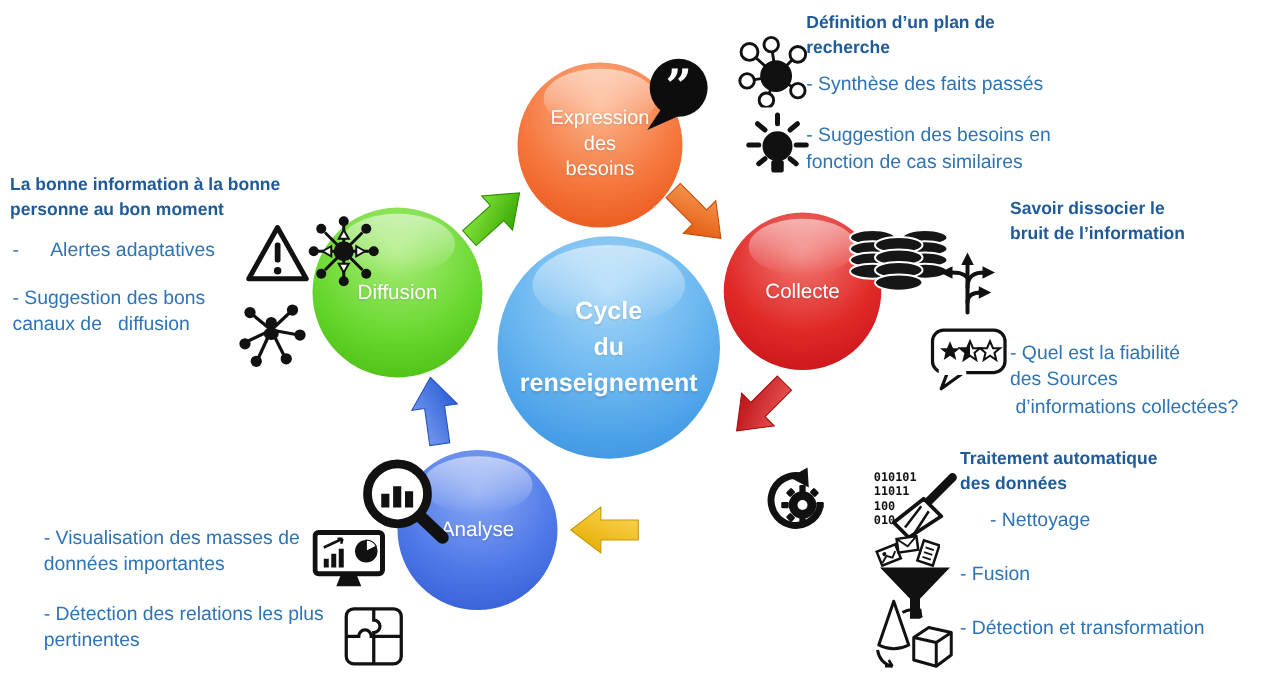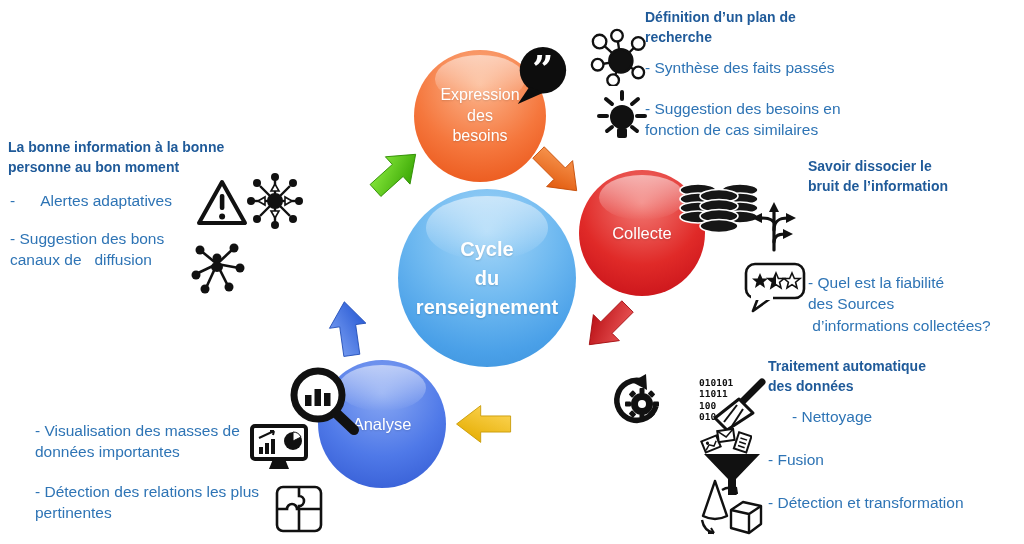--- a/index.html
+++ b/index.html
@@ -112,20 +112,23 @@
     <span class="lbl">Expression
 des
 besoins</span>
   </div>
   <div class="ball" id="c-collecte">
     <span class="lbl">Collecte</span>
   </div>
   <div class="ball" id="c-analyse">
     <span class="lbl">Analyse</span>
   </div>
+  <div class="ball" id="c-diffusion">
+    <span class="lbl">Diffusion</span>
+  </div>
 
   <div class="hd prewrap" style="left:645px;top:8px;">Définition d’un plan de
 recherche</div>
   <div class="it prewrap" style="left:645px;top:57px;">- Synthèse des faits passés</div>
   <div class="it prewrap" style="left:645px;top:98px;">- Suggestion des besoins en
 fonction de cas similaires</div>
 
   <div class="hd prewrap" style="left:808px;top:157px;">Savoir dissocier le
 bruit de l’information</div>
   <div class="it prewrap" style="left:808px;top:272px;">- Quel est la fiabilité

